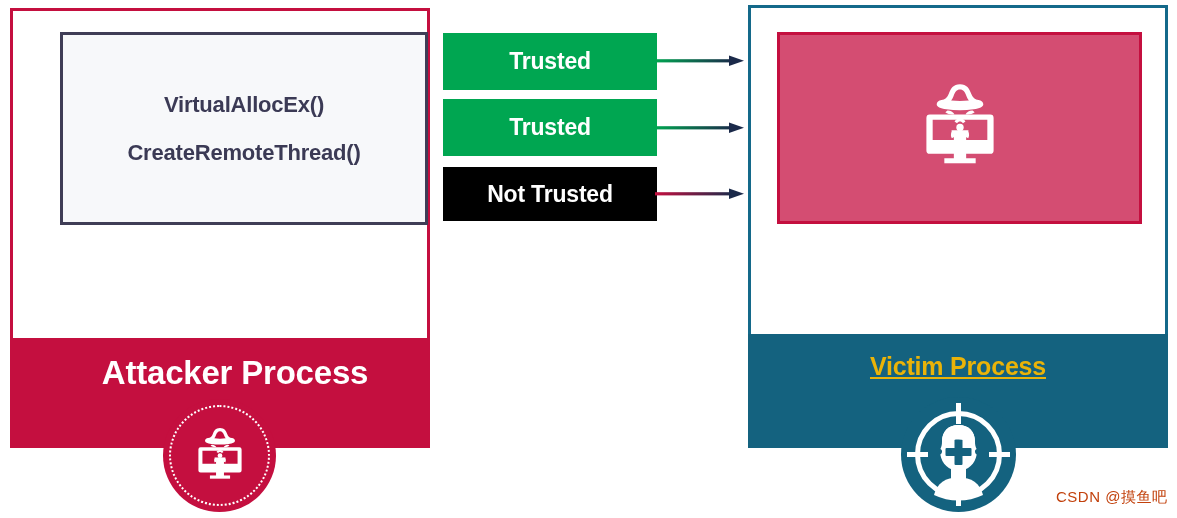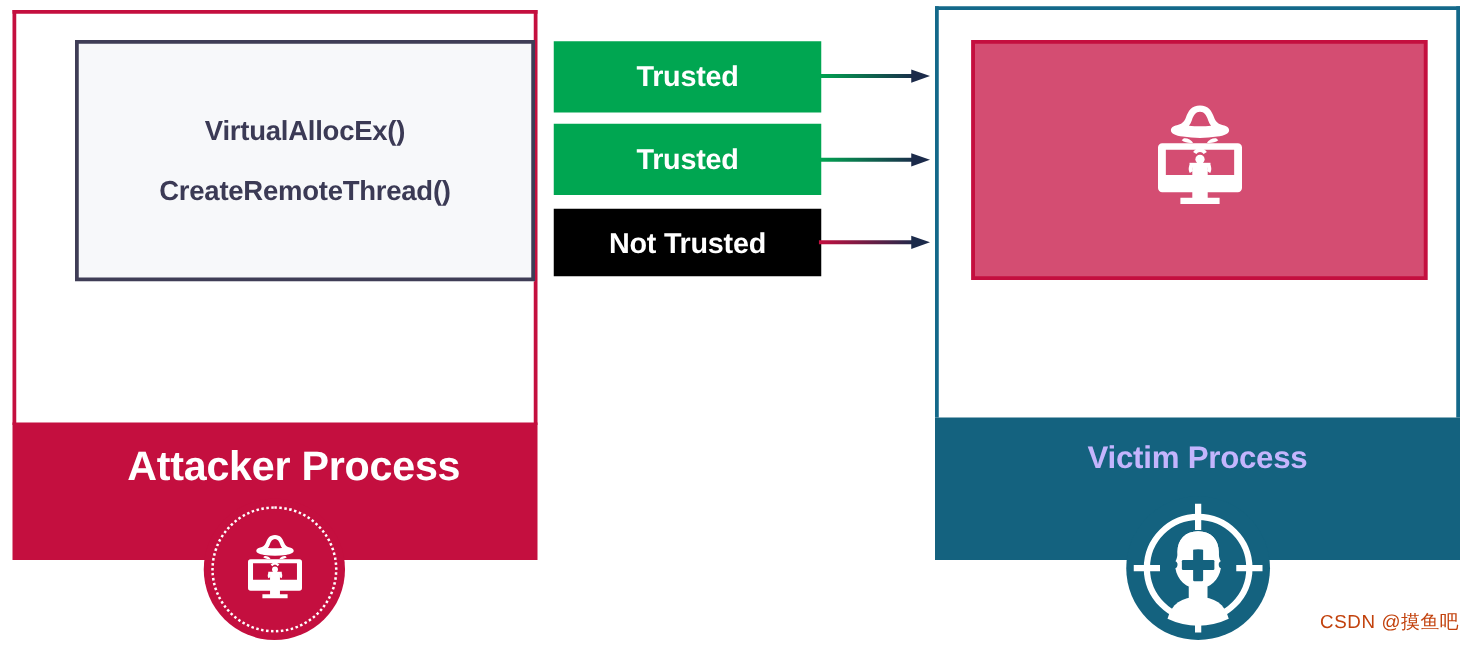--- a/index.html
+++ b/index.html
@@ -109,22 +109,23 @@
     width:112px;height:112px;
   }
   #victim-footer{
     left:748px;top:334px;width:420px;height:114px;
     background:#14627f;
     box-sizing:border-box;
   }
   #victim-footer-title{
     position:absolute;left:0;top:18px;width:420px;
     text-align:center;
-    color:#c4b5fd;font-size:25px;font-weight:bold;
-    letter-spacing:-0.2px;
+    color:#eab308;font-size:25px;font-weight:bold;
+    letter-spacing:-0.2px;
+    text-decoration:underline;
   }
   #victim-emblem{
     left:898px;top:397px;width:121px;height:115px;
   }
 
   
   #watermark{
     left:1056px;top:488px;
     color:#c2410c;font-size:15px;
     letter-spacing:0.5px;

